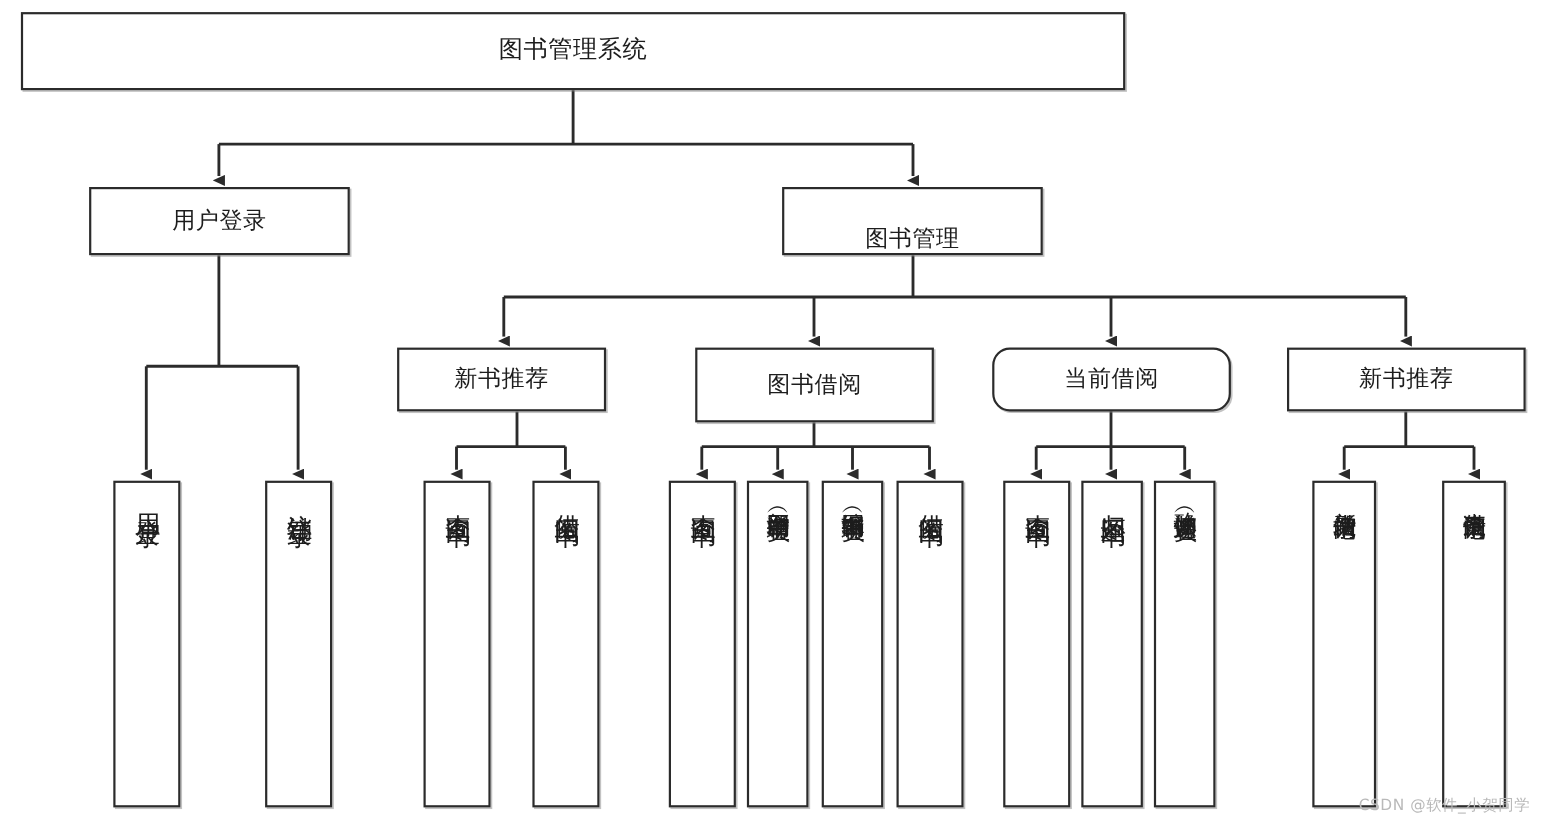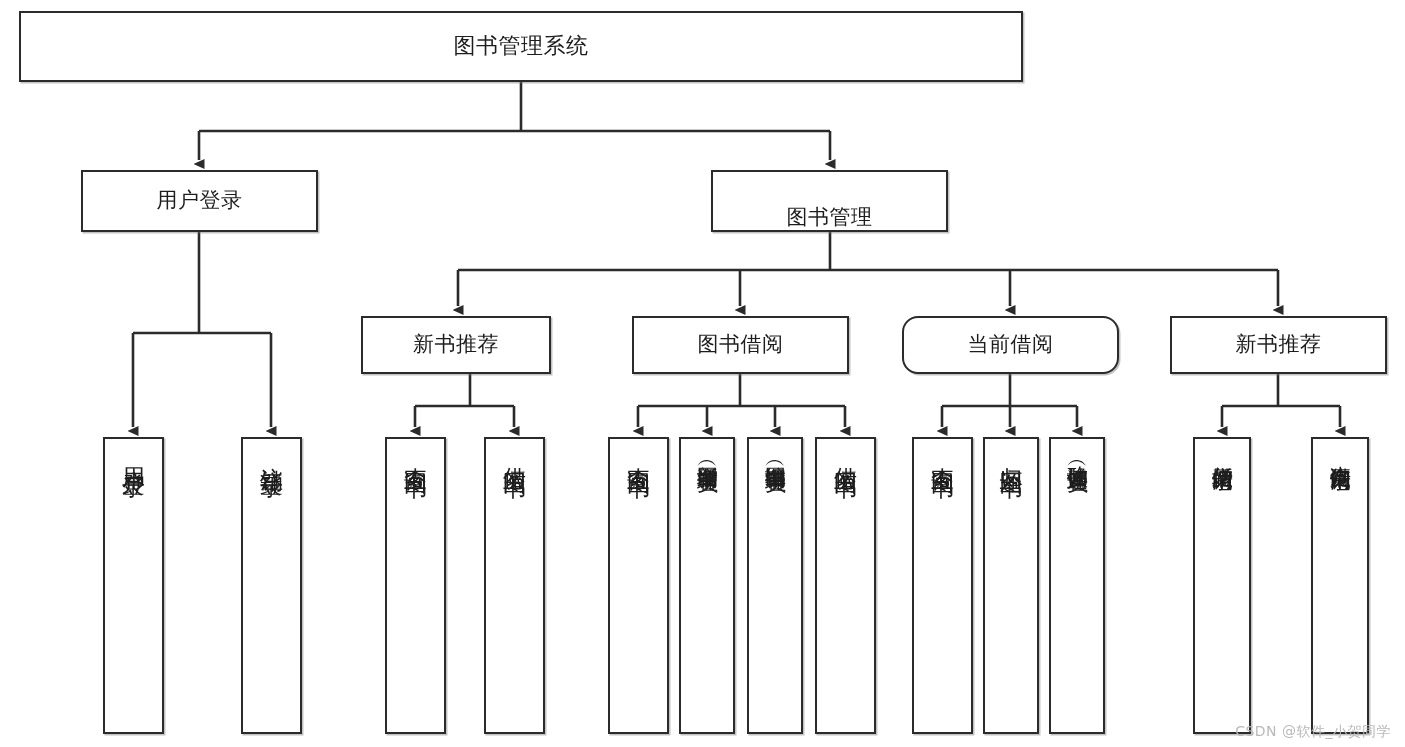--- a/index.html
+++ b/index.html
@@ -141,21 +141,21 @@
   <div class="node h" style="left:81px; top:170px; width:237px; height:62px;">
     <span class="label">用户登录</span>
   </div>
   <div class="node h" style="left:711px; top:170px; width:237px; height:62px;align-items:flex-end;">
     <span class="label">图书管理</span>
   </div>
 
   <div class="node h" style="left:361px; top:316px; width:190px; height:58px;">
     <span class="label">新书推荐</span>
   </div>
-  <div class="node h" style="left:632px; top:316px; width:217px; height:58px;">
+  <div class="node h" style="left:632px; top:316px; width:217px; height:68px;">
     <span class="label">图书借阅</span>
   </div>
   <div class="node h" style="left:902px; top:316px; width:217px; height:58px;border-radius:16px;">
     <span class="label">当前借阅</span>
   </div>
   <div class="node h" style="left:1170px; top:316px; width:217px; height:58px;">
     <span class="label">新书推荐</span>
   </div>
 
   <div class="node v" style="left:103px; top:437px; width:61px; height:297px;">

